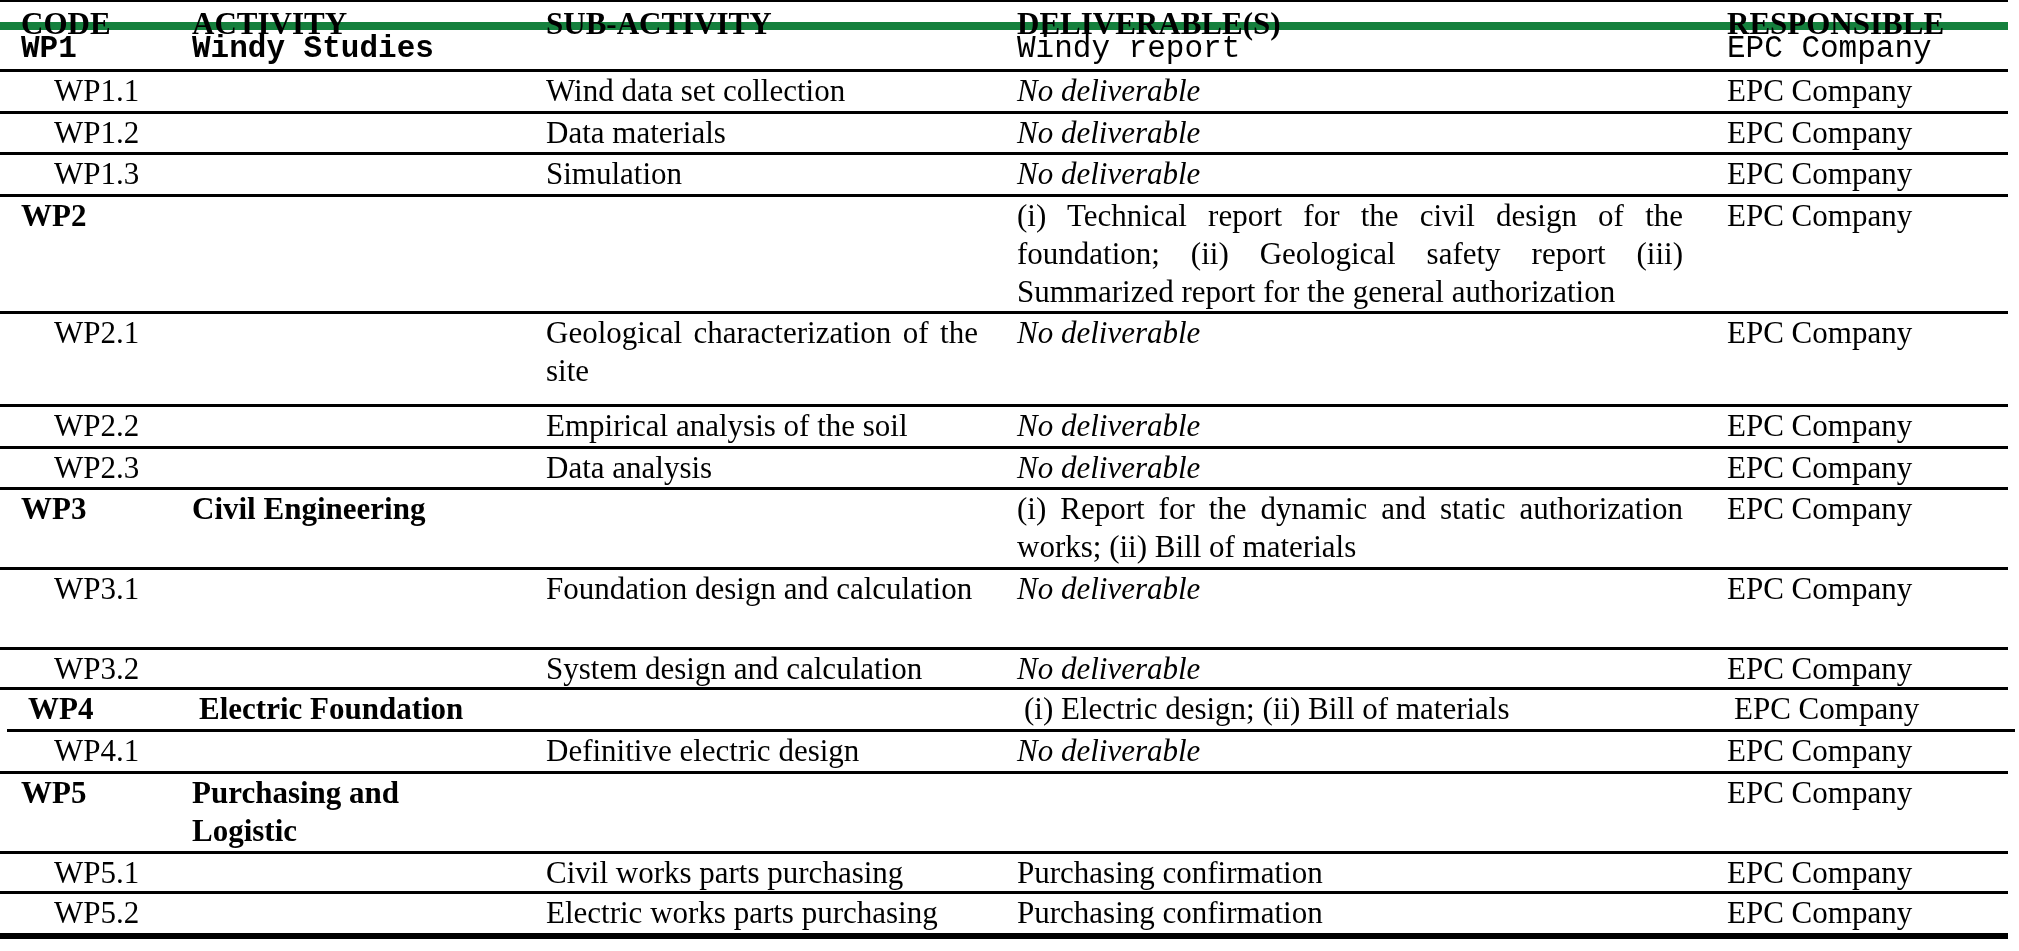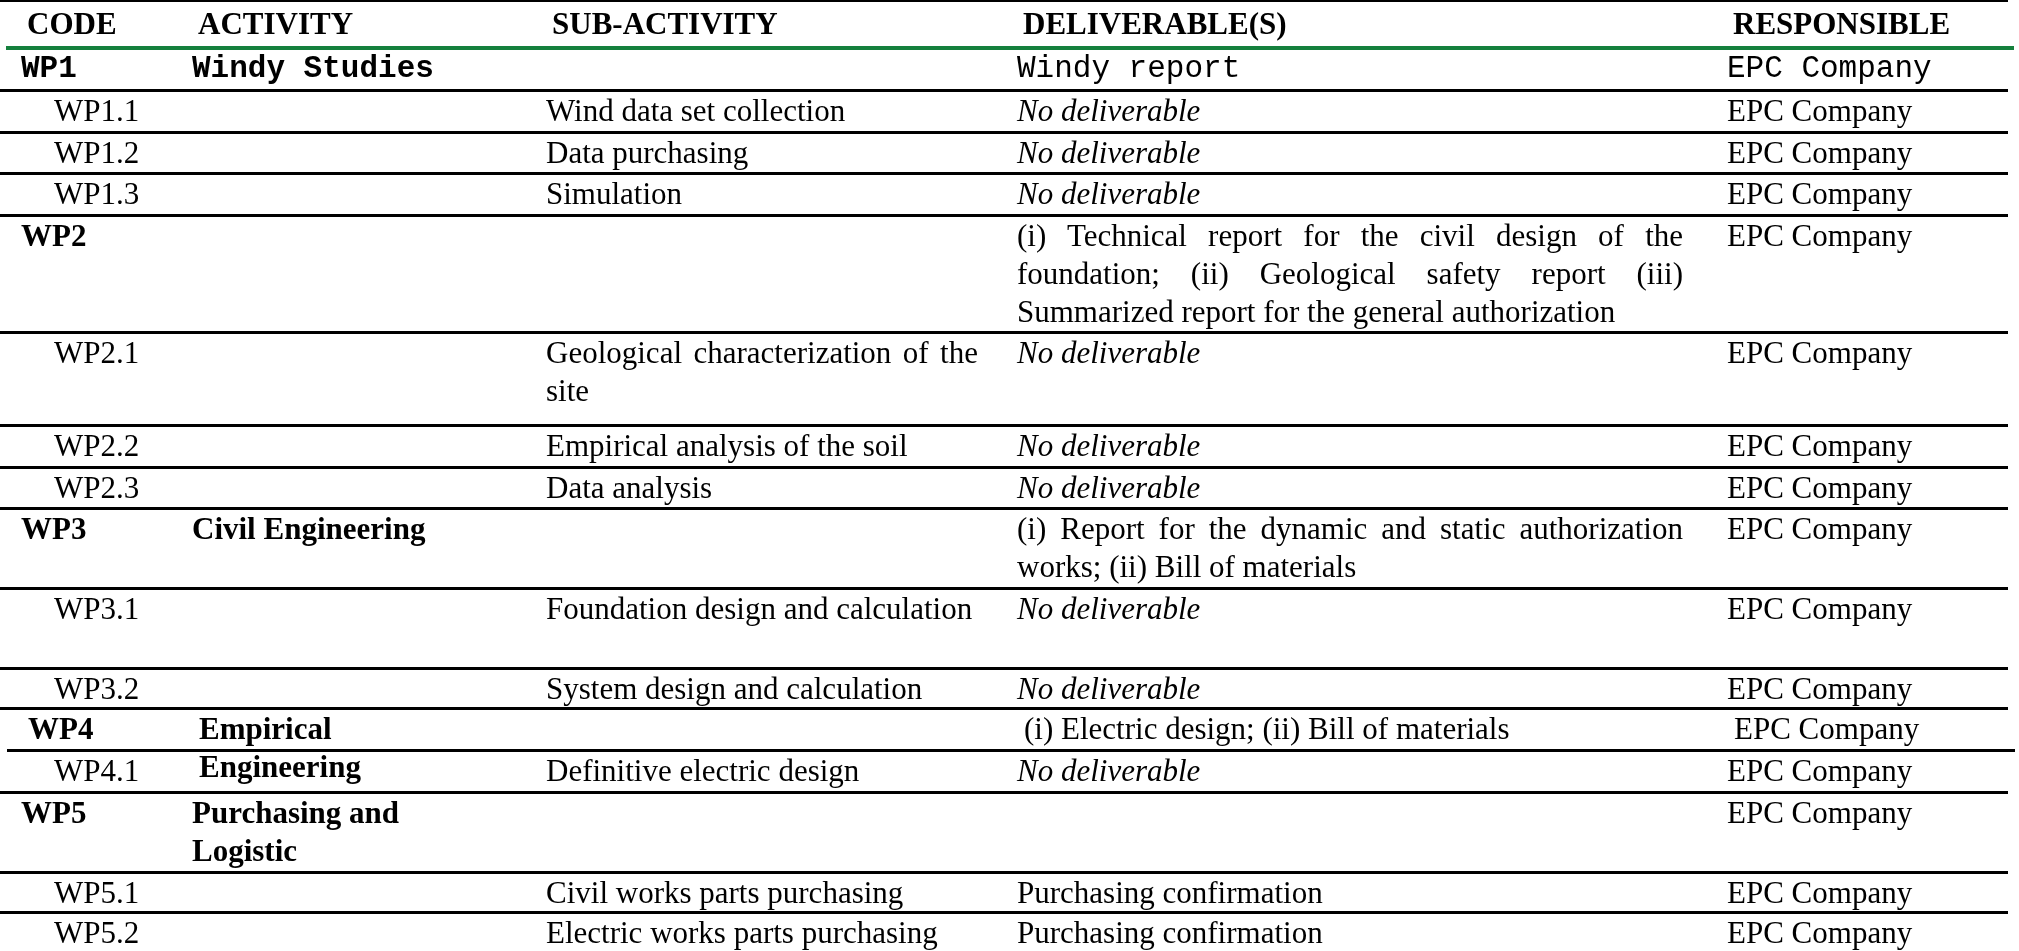--- a/index.html
+++ b/index.html
@@ -22,23 +22,22 @@
       width: 2008px;
       border-top: 2px solid #000;
     }
     .row {
       position: relative;
       width: 2008px;
       box-sizing: border-box;
       border-bottom: 3px solid #000;
     }
     .row.header {
-      height: 48px;
-      border-bottom: 4px solid #15803d;
-      margin-left: 6px;
+      height: 28px;
+      border-bottom: 8px solid #15803d;
     }
     .row.last {
       border-bottom: 6px solid #000;
     }
     .cell {
       position: absolute;
       top: 0;
       font-size: 31px;
       line-height: 38px;
       white-space: normal;
@@ -83,21 +82,21 @@
       <div class="row sub" style="height: 42px;">
     <div class="cell c-code">WP1.1</div>
     <div class="cell c-activity"></div>
     <div class="cell c-sub">Wind data set collection</div>
     <div class="cell c-del italic">No deliverable</div>
     <div class="cell c-resp">EPC Company</div>
   </div>
       <div class="row sub" style="height: 41px;">
     <div class="cell c-code">WP1.2</div>
     <div class="cell c-activity"></div>
-    <div class="cell c-sub">Data purchasing</div>
+    <div class="cell c-sub">Data materials</div>
     <div class="cell c-del italic">No deliverable</div>
     <div class="cell c-resp">EPC Company</div>
   </div>
       <div class="row sub" style="height: 42px;">
     <div class="cell c-code">WP1.3</div>
     <div class="cell c-activity"></div>
     <div class="cell c-sub">Simulation</div>
     <div class="cell c-del italic">No deliverable</div>
     <div class="cell c-resp">EPC Company</div>
   </div>
@@ -144,21 +143,21 @@
   </div>
       <div class="row sub" style="height: 40px;">
     <div class="cell c-code">WP3.2</div>
     <div class="cell c-activity"></div>
     <div class="cell c-sub">System design and calculation</div>
     <div class="cell c-del italic">No deliverable</div>
     <div class="cell c-resp">EPC Company</div>
   </div>
       <div class="row main" style="height: 42px; margin-left: 7px;">
     <div class="cell c-code">WP4</div>
-    <div class="cell c-activity">Empirical Engineering</div>
+    <div class="cell c-activity">Electric Foundation</div>
     <div class="cell c-sub"></div>
     <div class="cell c-del">(i) Electric design; (ii) Bill of materials</div>
     <div class="cell c-resp">EPC Company</div>
   </div>
       <div class="row sub" style="height: 42px; padding-left: 36px;">
     <div class="cell c-code">WP4.1</div>
     <div class="cell c-activity"></div>
     <div class="cell c-sub">Definitive electric design</div>
     <div class="cell c-del italic">No deliverable</div>
     <div class="cell c-resp">EPC Company</div>

